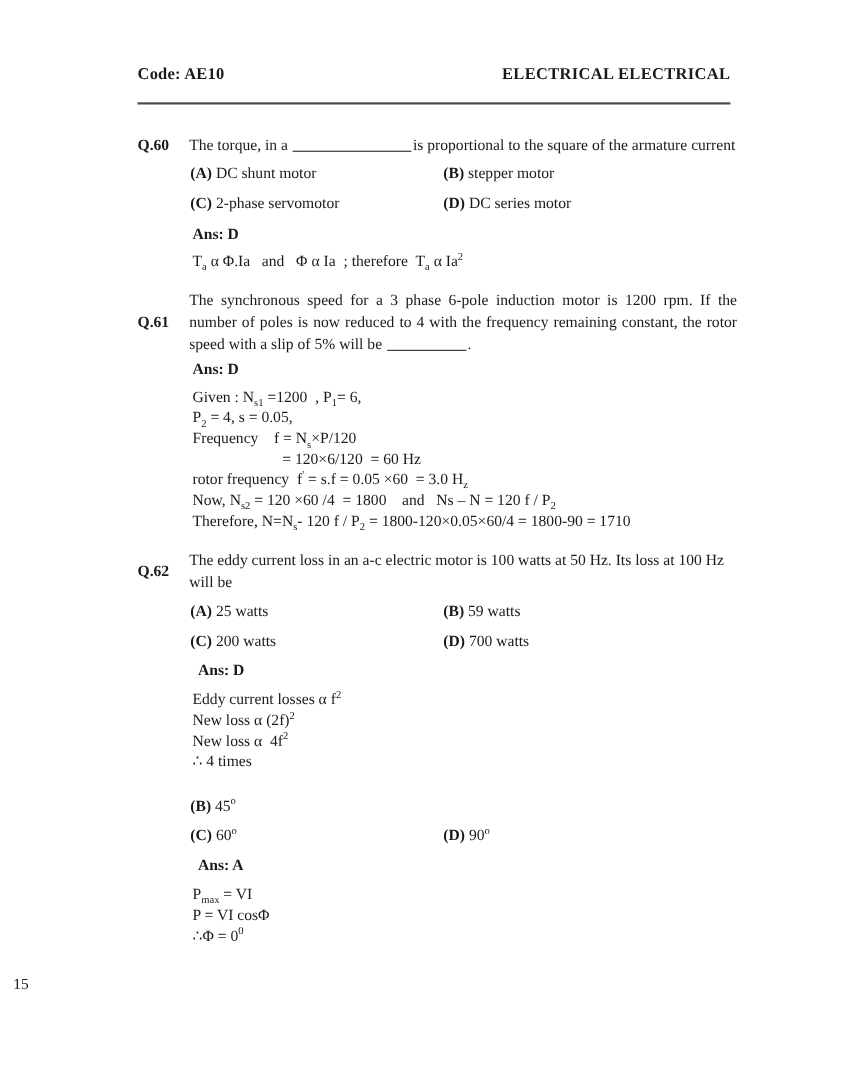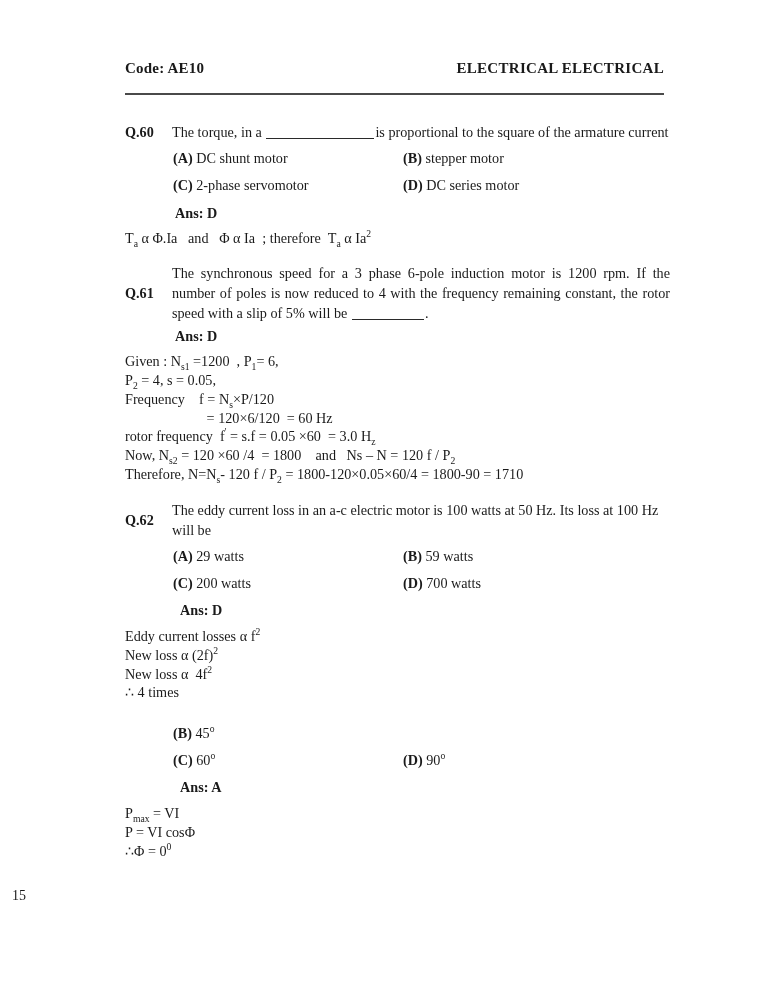--- a/index.html
+++ b/index.html
@@ -109,20 +109,21 @@
 
   .ans {
     font-weight: bold;
     margin-left: 50px;
     margin-top: 3px;
     line-height: 1.4;
   }
   .ans.indent2 { margin-left: 55px; }
 
   .soln {
+    margin-left: 50px;
     margin-top: 6px;
     line-height: 1.32;
   }
   .soln .ln { white-space: pre-wrap; }
 
   sup {
     font-size: 0.68em;
     vertical-align: super;
     line-height: 0;
   }
@@ -192,21 +193,21 @@
         </div>
         <div style="height: 16px;"></div>
       </div>
       <div class="qblock">
         <div class="qrow">
           <div class="qlabel">Q.62</div>
           <div class="qtext nojust">The eddy current loss in an a-c electric motor is 100 watts at 50 Hz. Its loss at 100 Hz will be</div>
         </div>
         <div class="options">
           <div class="optrow">
-            <div class="optcell"><span class="optlabel">(A)</span><span> 29 watts</span></div>
+            <div class="optcell"><span class="optlabel">(A)</span><span> 25 watts</span></div>
             <div class="optcell second"><span class="optlabel">(B)</span><span> 59 watts</span></div>
           </div>
           <div class="optrow">
             <div class="optcell"><span class="optlabel">(C)</span><span> 200 watts</span></div>
             <div class="optcell second"><span class="optlabel">(D)</span><span> 700 watts</span></div>
           </div>
         </div>
         <div class="ans indent2">Ans: D</div>
         <div class="soln">
           <div class="ln">Eddy current losses α f<sup>2</sup></div>

